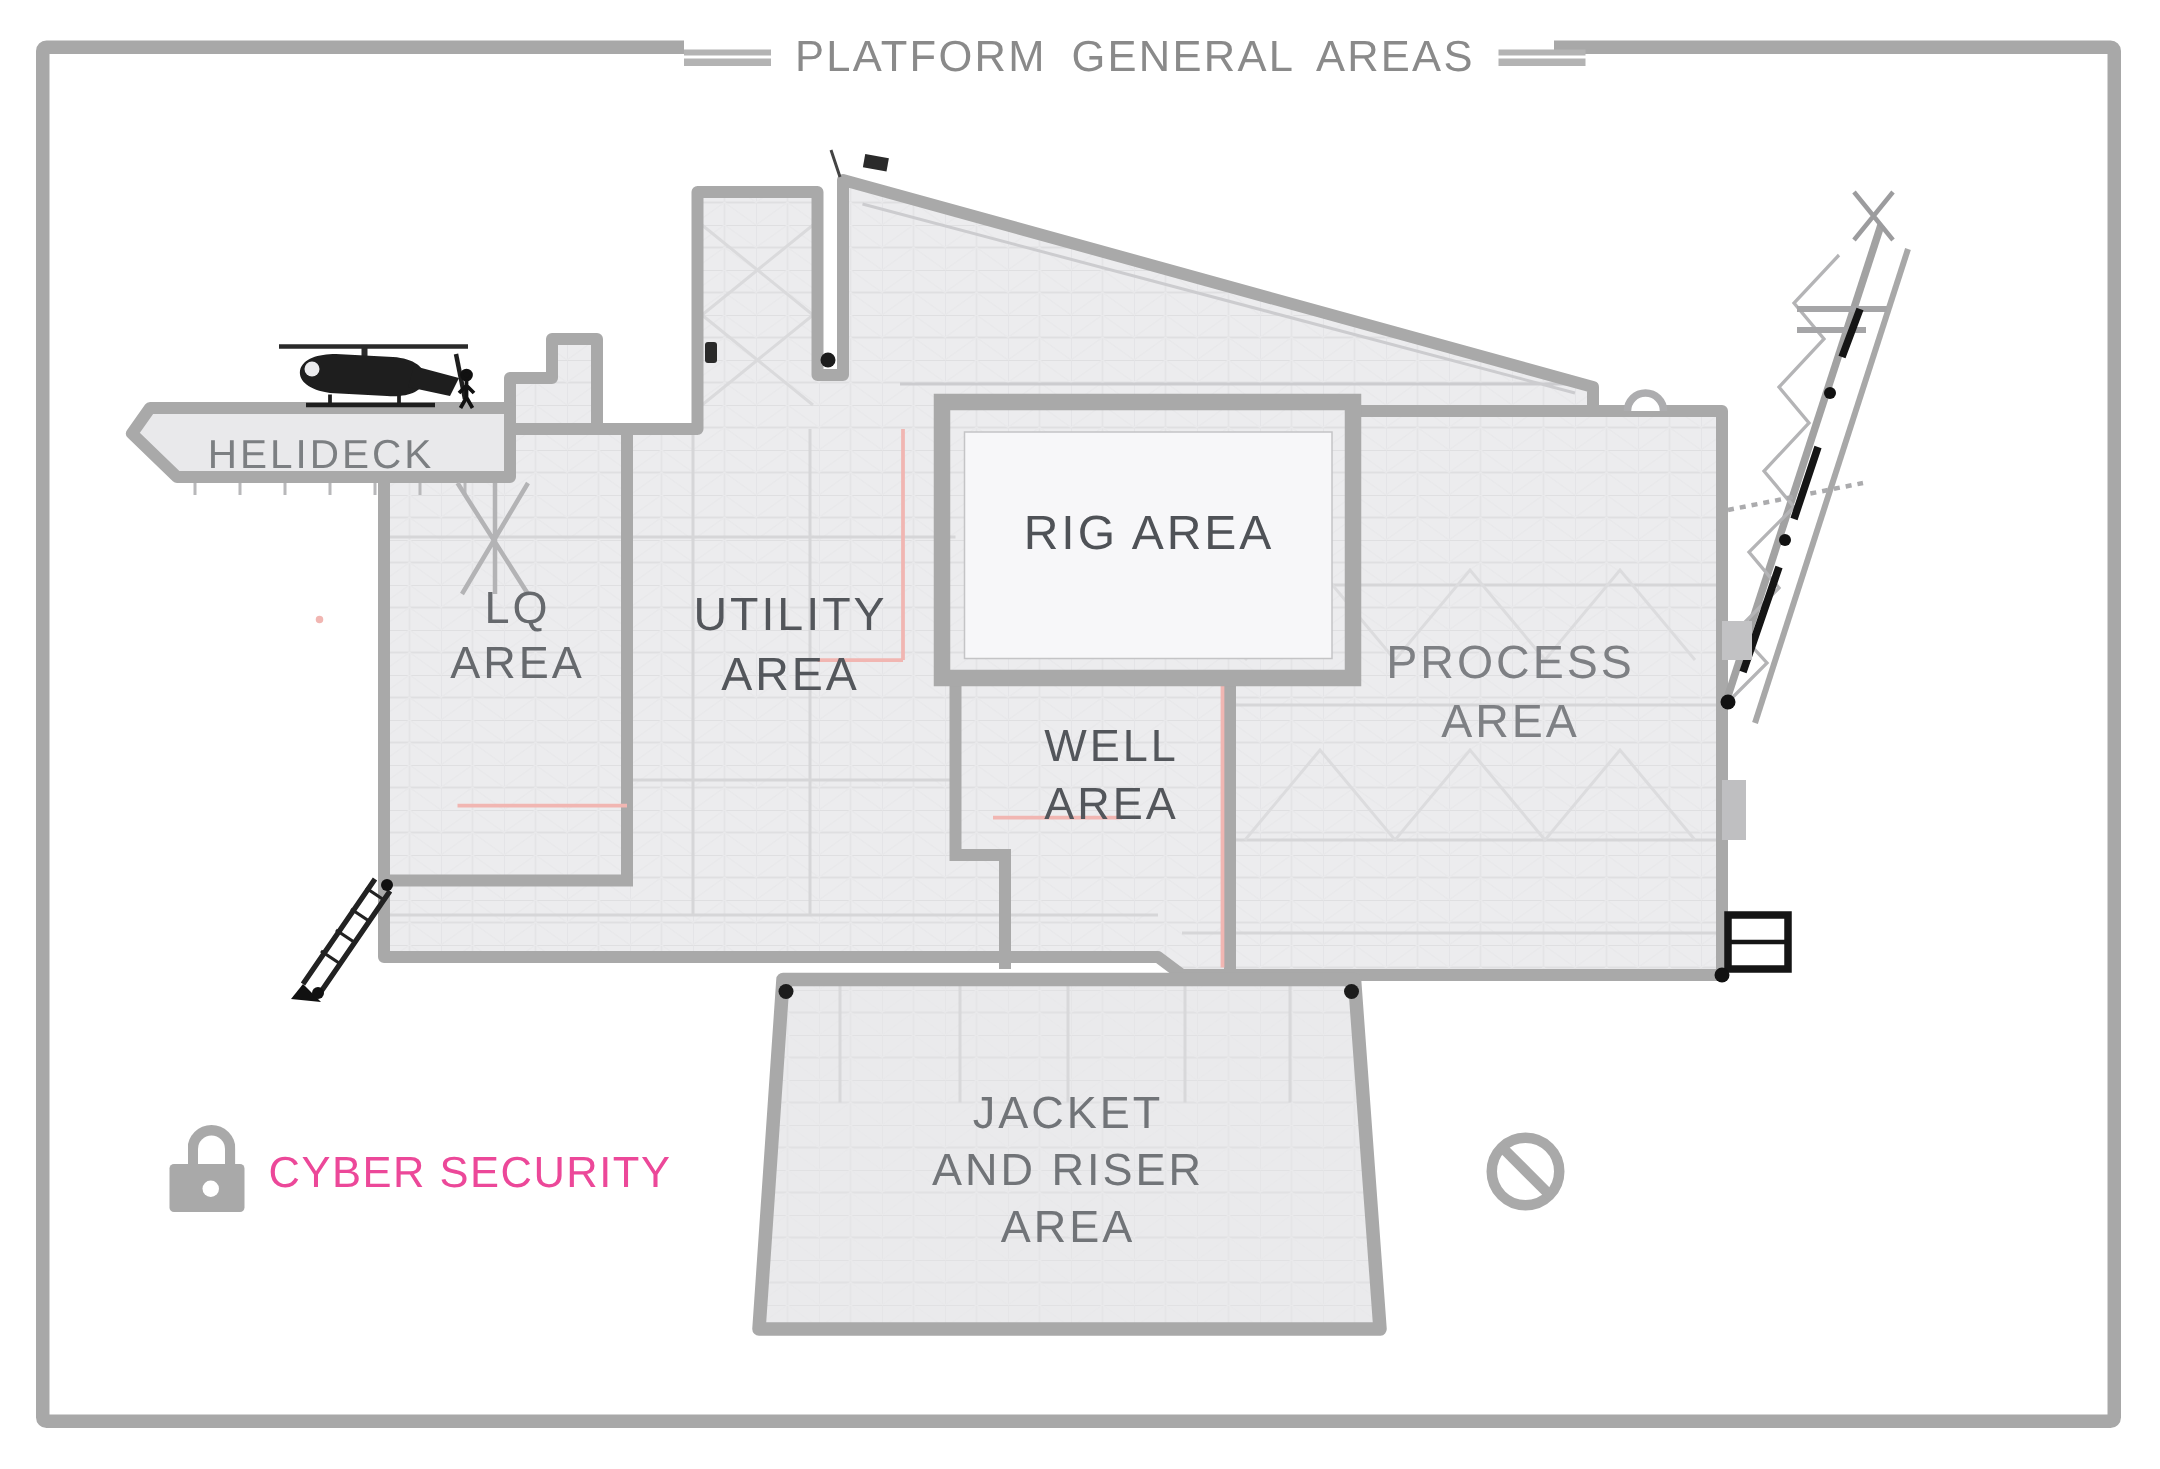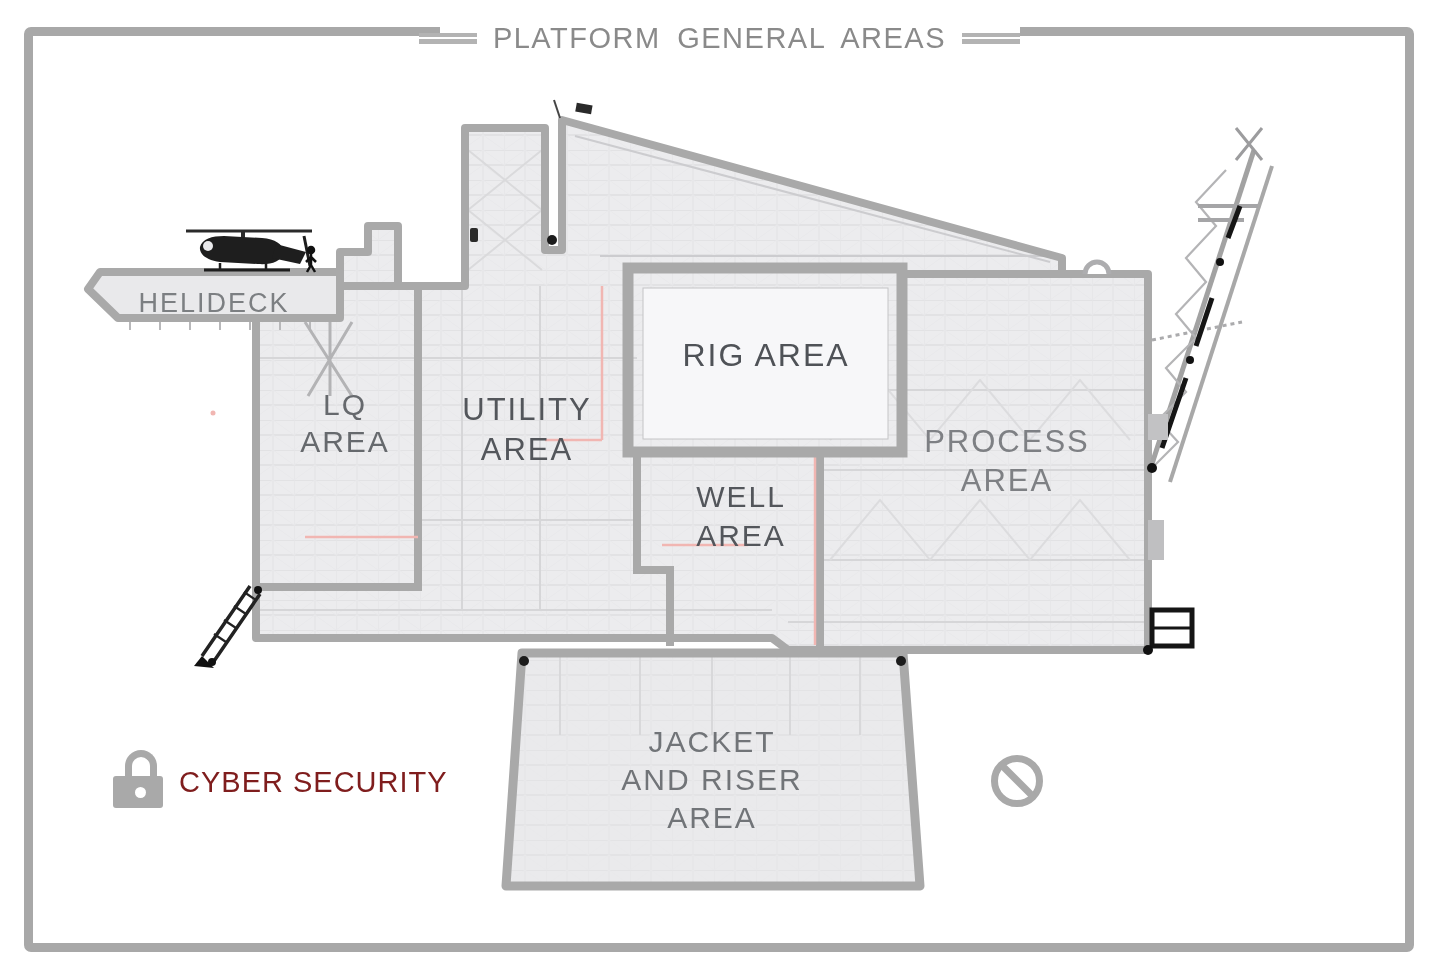--- a/index.html
+++ b/index.html
@@ -1,28 +1,28 @@
 <!DOCTYPE html>
 <html><head>
 <meta charset="utf-8">
 <style>
   html,body{margin:0;padding:0;background:#ffffff;}
   .canvas{position:relative;width:1440px;height:979px;background:#ffffff;overflow:hidden;
           font-family:"Liberation Sans", sans-serif;}
   .frame{position:absolute;left:24px;top:27px;width:1390px;height:925px;
          border:9px solid #a8a8a8;border-radius:7px;box-sizing:border-box;}
   
-  .title-wrap{position:absolute;left:440px;top:17px;width:580px;height:42px;background:#ffffff;
-              display:flex;align-items:center;justify-content:flex-end;gap:16px;}
+  .title-wrap{position:absolute;left:456px;top:17px;width:580px;height:42px;background:#ffffff;
+              display:flex;align-items:center;justify-content:flex-start;gap:16px;}
   .cap{width:58px;height:11px;display:flex;flex-direction:column;justify-content:space-between;flex:0 0 auto;}
   .cap i{display:block;height:4.5px;background:#b3b3b3;}
   .page-title{margin:0;font-size:29px;font-weight:400;color:#8a8a8a;letter-spacing:1.5px;
               word-spacing:7px;white-space:nowrap;}
   
-  .legend-label{position:absolute;font-size:29px;font-weight:400;color:#7f1d1d;letter-spacing:1px;white-space:nowrap;}
+  .legend-label{position:absolute;font-size:29px;font-weight:400;color:#ec4899;letter-spacing:1px;white-space:nowrap;}
   .lock-shackle{position:absolute;left:125px;top:750px;width:32px;height:30px;
                 border:7px solid #a9a9a9;border-bottom:none;border-radius:16px 16px 0 0;box-sizing:border-box;}
   .lock-body{position:absolute;left:113px;top:776px;width:50px;height:32px;background:#a9a9a9;border-radius:3px;}
   .lock-hole{position:absolute;left:135px;top:787px;width:11px;height:11px;background:#ffffff;border-radius:50%;}
   .noentry-ring{position:absolute;left:991px;top:755px;width:52px;height:52px;
                 border:7px solid #a9a9a9;border-radius:50%;box-sizing:border-box;}
   .noentry-slash{position:absolute;left:1014px;top:758px;width:7px;height:46px;background:#a9a9a9;
                  transform:rotate(-45deg);}
   
   svg text{font-family:"Liberation Sans", sans-serif;font-weight:400;}

